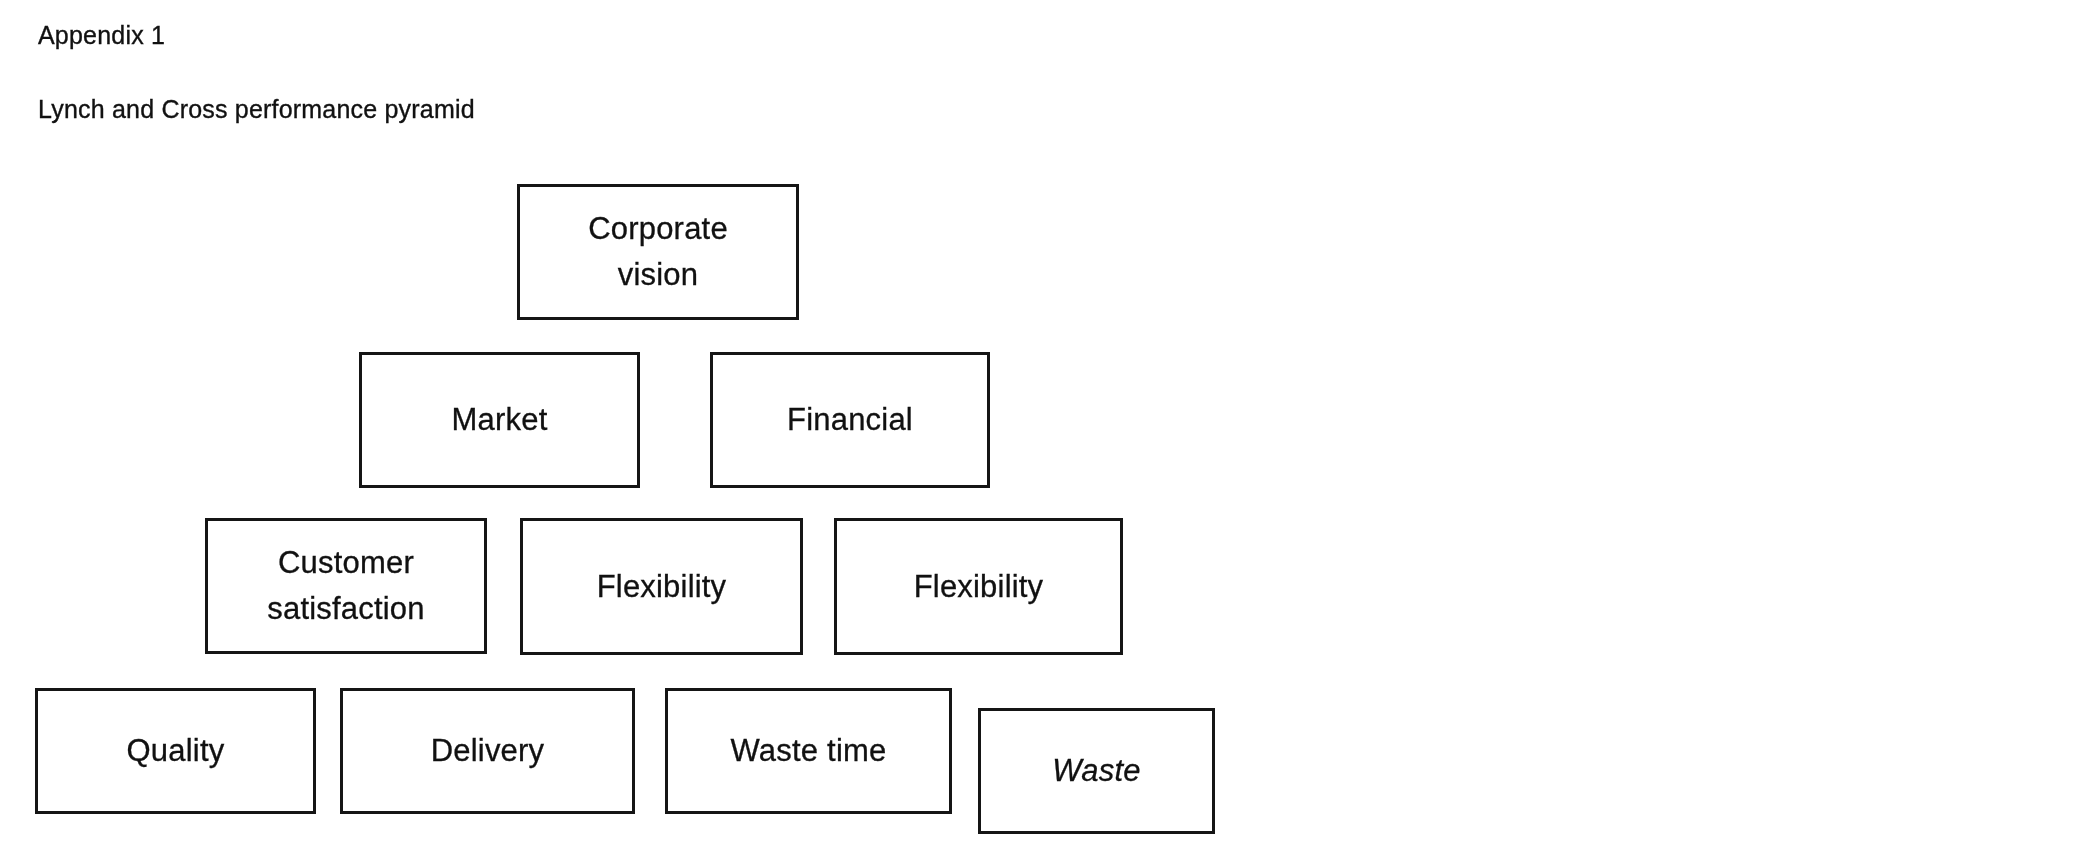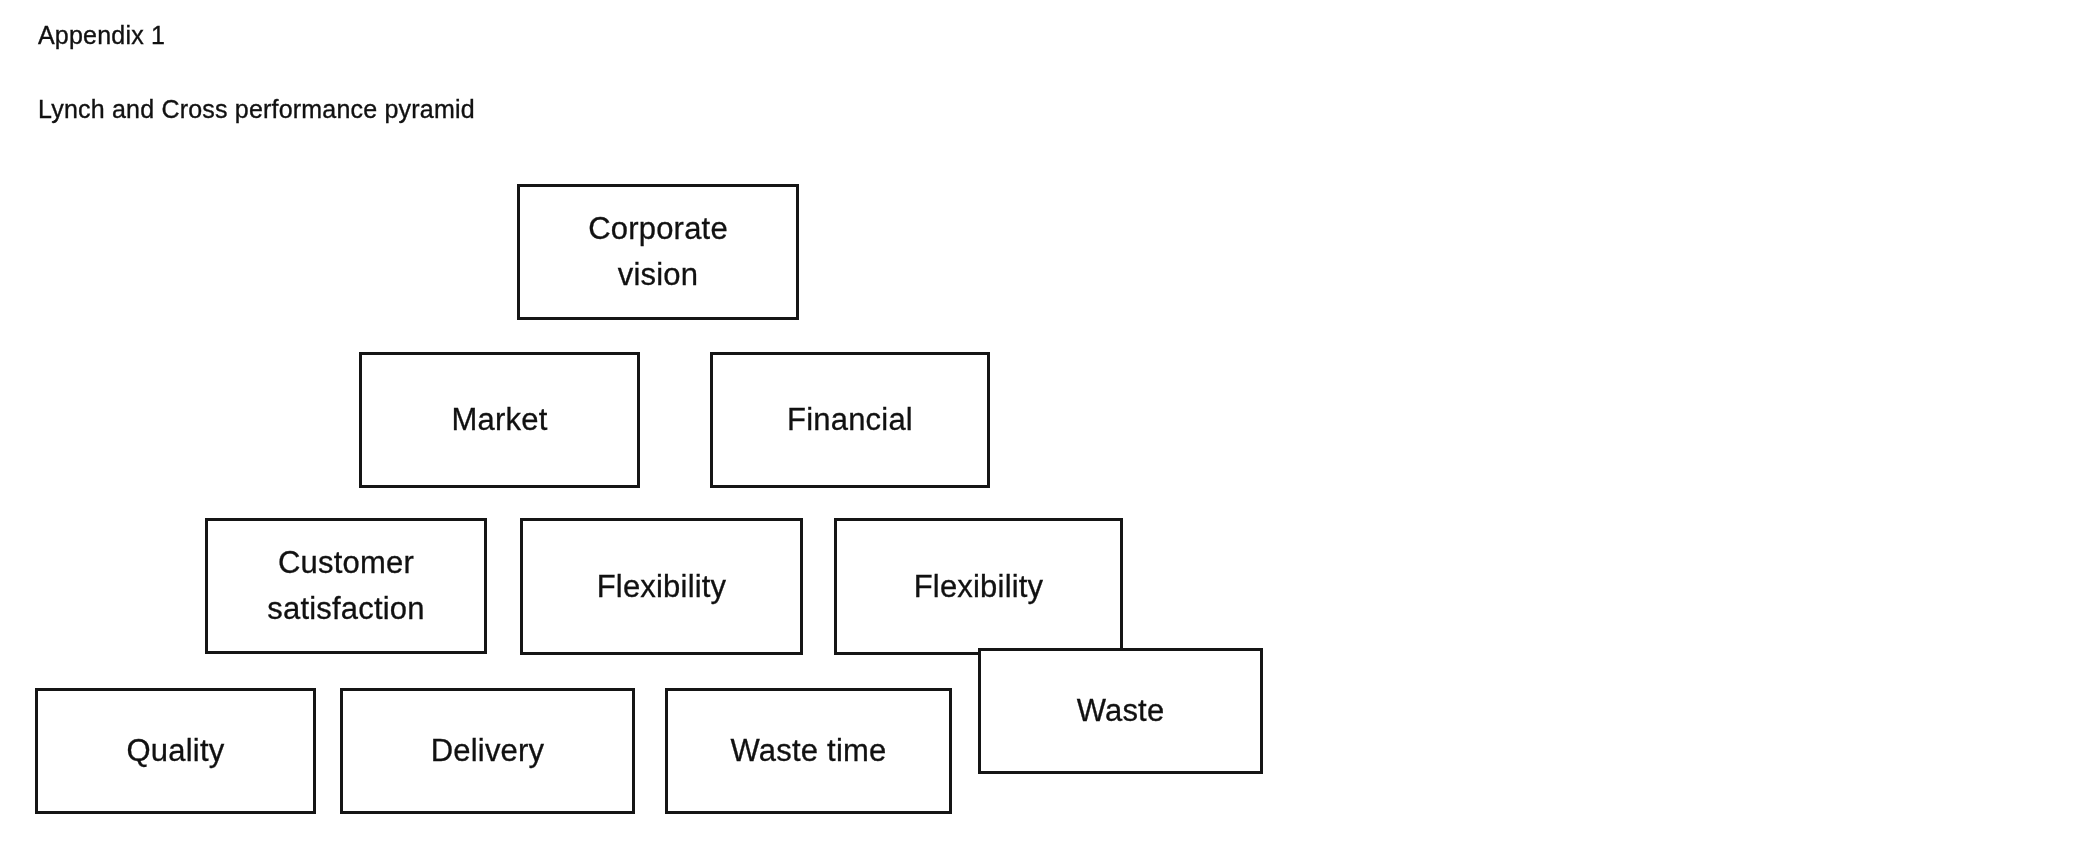--- a/index.html
+++ b/index.html
@@ -56,21 +56,21 @@
   .b-market       { left: 359px; top: 352px; width: 281px; height: 136px; }
   .b-financial    { left: 674px; top: 352px; width: 280px; height: 136px; margin-left: 36px; }
   
   .b-customer     { left: 205px; top: 518px; width: 282px; height: 136px; }
   .b-flexibility  { left: 520px; top: 518px; width: 283px; height: 137px; }
   .b-productivity { left: 834px; top: 518px; width: 289px; height: 137px; }
   
   .b-quality      { left: 35px;  top: 688px; width: 281px; height: 126px; }
   .b-delivery     { left: 340px; top: 688px; width: 295px; height: 126px; }
   .b-cycletime    { left: 665px; top: 688px; width: 287px; height: 126px; }
-  .b-waste        { left: 978px; top: 648px; width: 285px; height: 126px; }
+  .b-waste        { left: 978px; top: 708px; width: 237px; height: 126px; font-style: italic; }
 </style>
 </head>
 <body>
 
 <div class="heading" id="appendix-label">Appendix 1</div>
 
 <div class="heading" id="page-title">Lynch and Cross performance pyramid</div>
 
 <div class="diagram">
 

